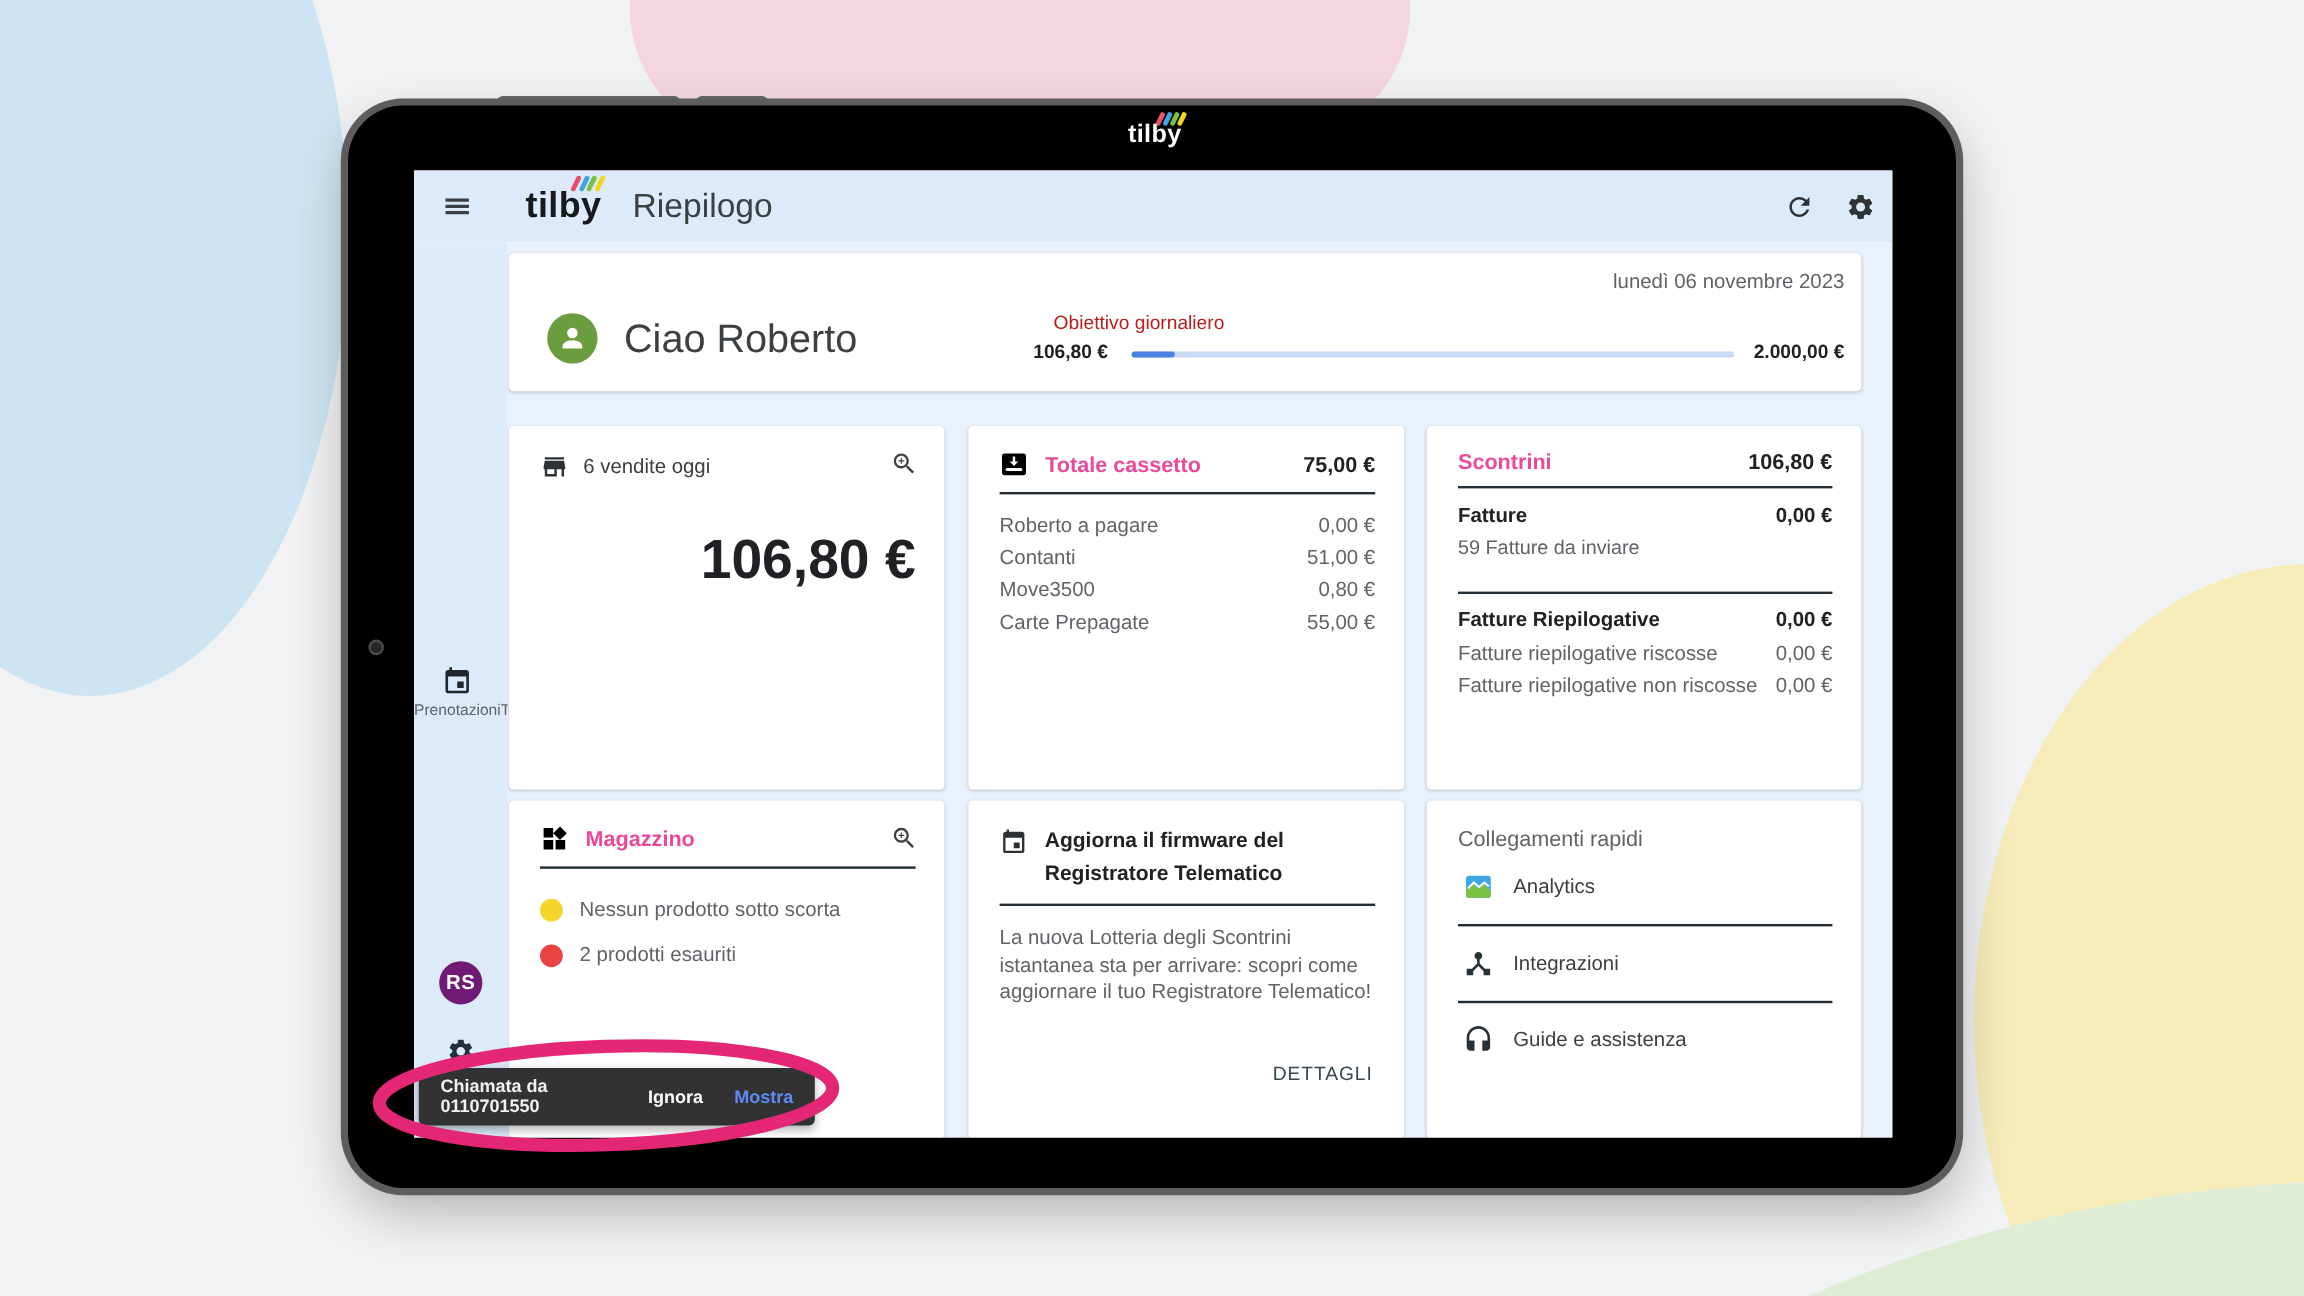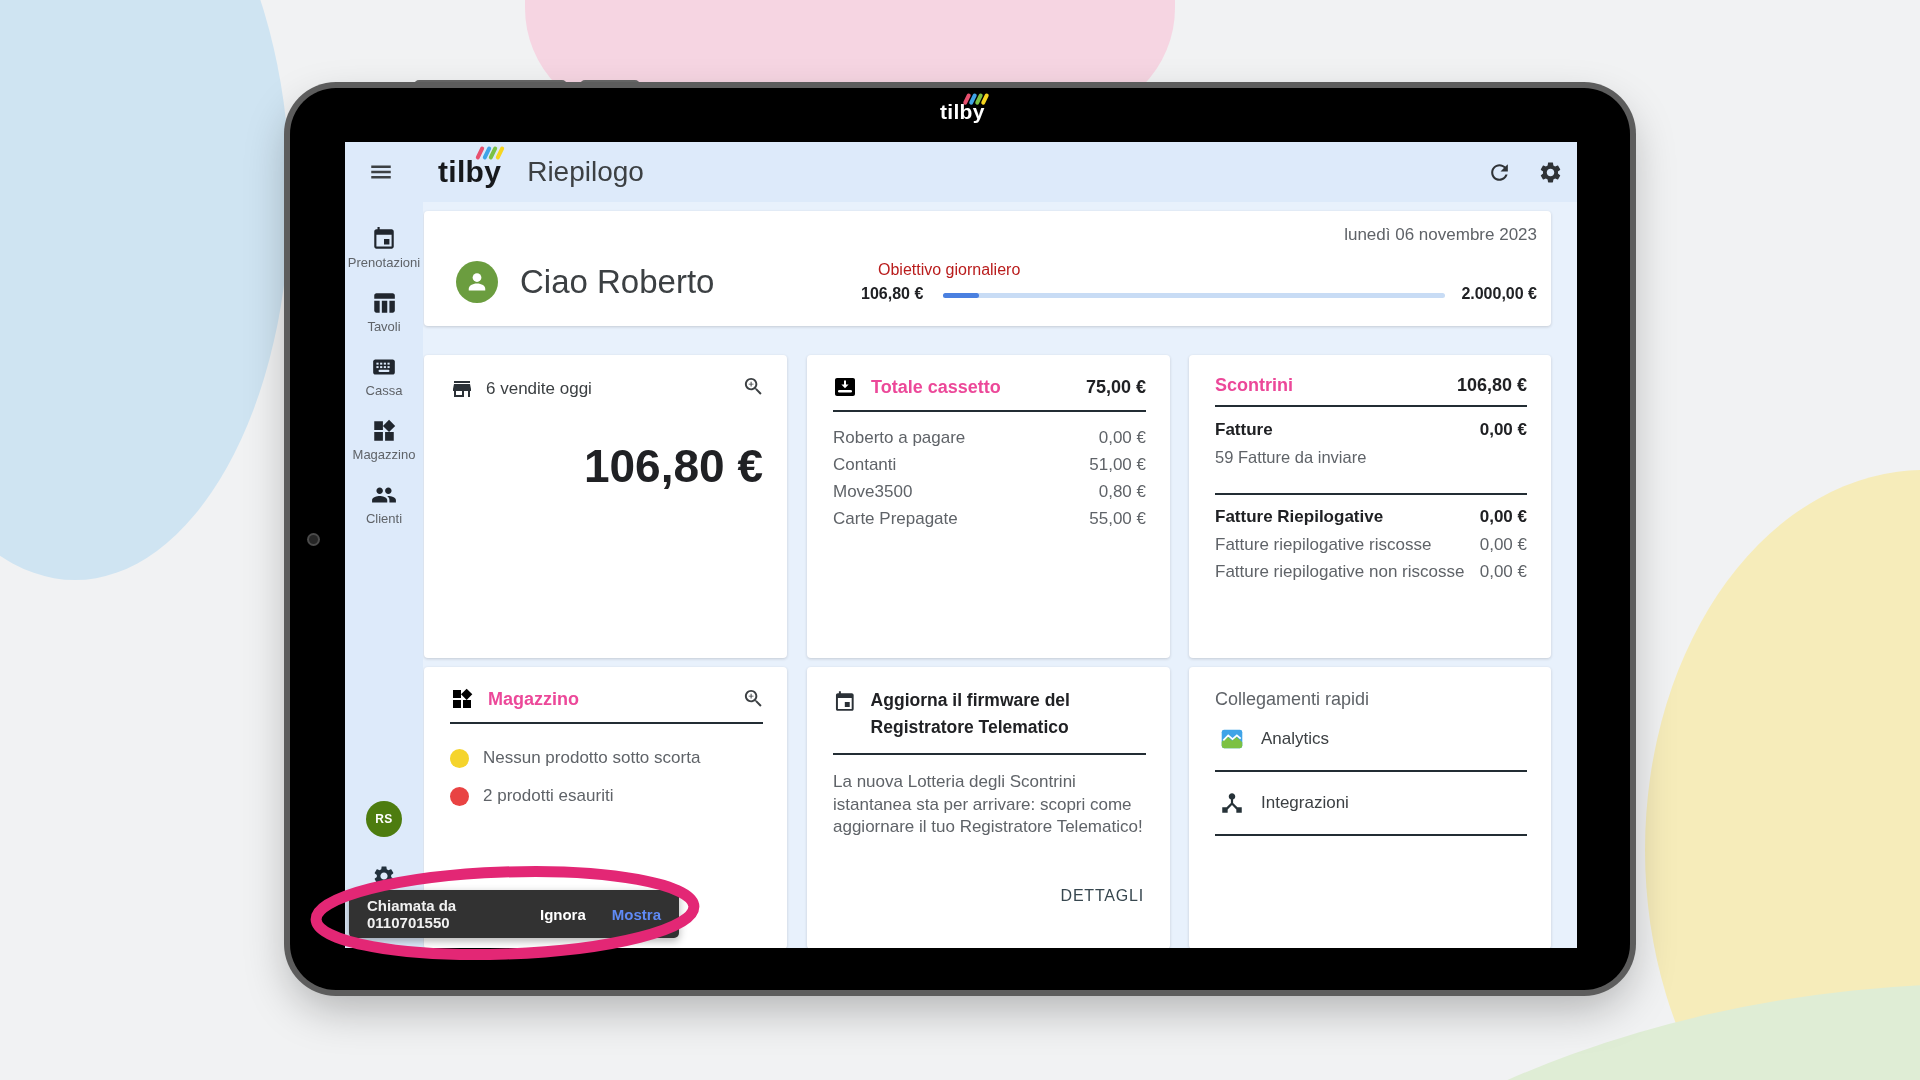--- a/index.html
+++ b/index.html
@@ -38,27 +38,27 @@
   .screen{position:absolute;left:55px;top:54px;width:1232px;height:806px;background:#fff;overflow:hidden;}
   .topbar{position:absolute;left:0;top:0;width:100%;height:60px;background:#ddeafa;
           display:flex;align-items:center;padding:0 14px 0 23px;}
   .hamburger{width:26px;height:26px;color:#3c4043;cursor:pointer;}
   .appbar-logo{margin-left:44px;}
   .page-title{margin-left:26px;font-size:28px;color:#3c4043;}
   .topbar-actions{margin-left:auto;display:flex;align-items:center;gap:26px;color:#2f3337;}
   .ic{fill:currentColor;display:block;}
   
   .sidebar{position:absolute;left:0;top:60px;bottom:0;width:78px;background:#ddeafa;
-           display:flex;flex-direction:column;align-items:center;padding-top:24px;}
+           display:flex;flex-direction:row;align-items:center;padding-top:24px;}
   .sb-item{display:flex;flex-direction:column;align-items:center;width:100%;height:46px;
            margin-bottom:18px;color:#20262e;cursor:pointer;}
   .sb-label{font-size:13px;color:#5f6368;margin-top:3px;}
   .hole{fill:#ddeafa;}
   .sb-avatar{position:absolute;left:21px;top:599px;width:36px;height:36px;border-radius:50%;
-             background:#4d7c0f;color:#fff;font-size:12px;font-weight:700;letter-spacing:.5px;
+             background:#701a75;color:#fff;font-size:17px;font-weight:700;letter-spacing:.5px;
              display:flex;align-items:center;justify-content:center;}
   .sb-gear{position:absolute;left:27px;top:662px;color:#22313d;}
   
   .main{position:absolute;left:78px;top:60px;right:0;bottom:0;background:#e8f1fc;overflow:hidden;}
   .card{position:absolute;background:#fff;border-radius:4px;box-shadow:0 1px 3px rgba(32,33,36,.18);}
   .rule{height:2px;background:#232d34;border:none;}
   
   .greeting{left:1px;top:9px;width:1127px;height:115px;}
   .g-avatar{position:absolute;left:32px;top:50px;width:42px;height:42px;border-radius:50%;background:#6b9d3f;
             display:flex;align-items:center;justify-content:center;}
@@ -372,20 +372,26 @@
               <span>Analytics</span>
             </div>
             <hr class="rule">
             <div class="q-row">
               <svg class="ic" width="26" height="26" style="color:#263238;" viewBox="0 0 24 24">
                   <path d="M17 16l-4-4V8.82C14.16 8.4 15 7.3 15 6c0-1.66-1.34-3-3-3S9 4.34 9 6c0 1.3.84 2.4 2 2.82V12l-4 4H3v5h5v-3.05l4-4.2 4 4.2V21h5v-5h-4z"></path>
                 </svg>
               <span>Integrazioni</span>
             </div>
             <hr class="rule">
+            <div class="q-row">
+              <svg class="ic" width="26" height="26" style="color:#263238;" viewBox="0 0 24 24">
+                  <path d="M12 1c-4.97 0-9 4.03-9 9v7c0 1.66 1.34 3 3 3h3v-8H5v-2c0-3.87 3.13-7 7-7s7 3.13 7 7v2h-4v8h3c1.66 0 3-1.34 3-3v-7c0-4.97-4.03-9-9-9z"></path>
+                </svg>
+              <span>Guide e assistenza</span>
+            </div>
           </div>
         </div>
 
       </div>
     </div>
   </div>
 
   <div class="toast">
     <span class="msg">Chiamata da 0110701550</span>
     <span class="ignore">Ignora</span>

